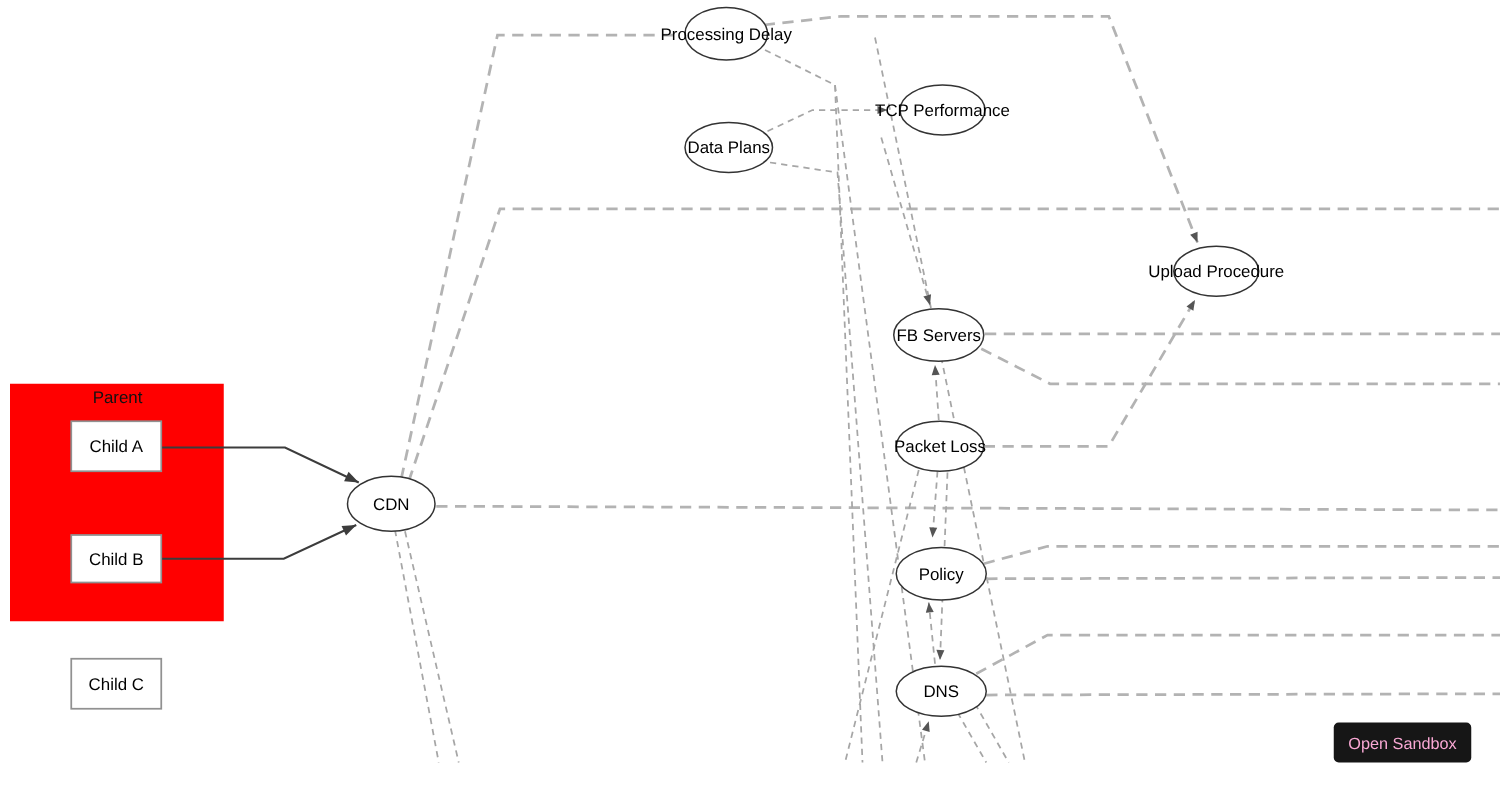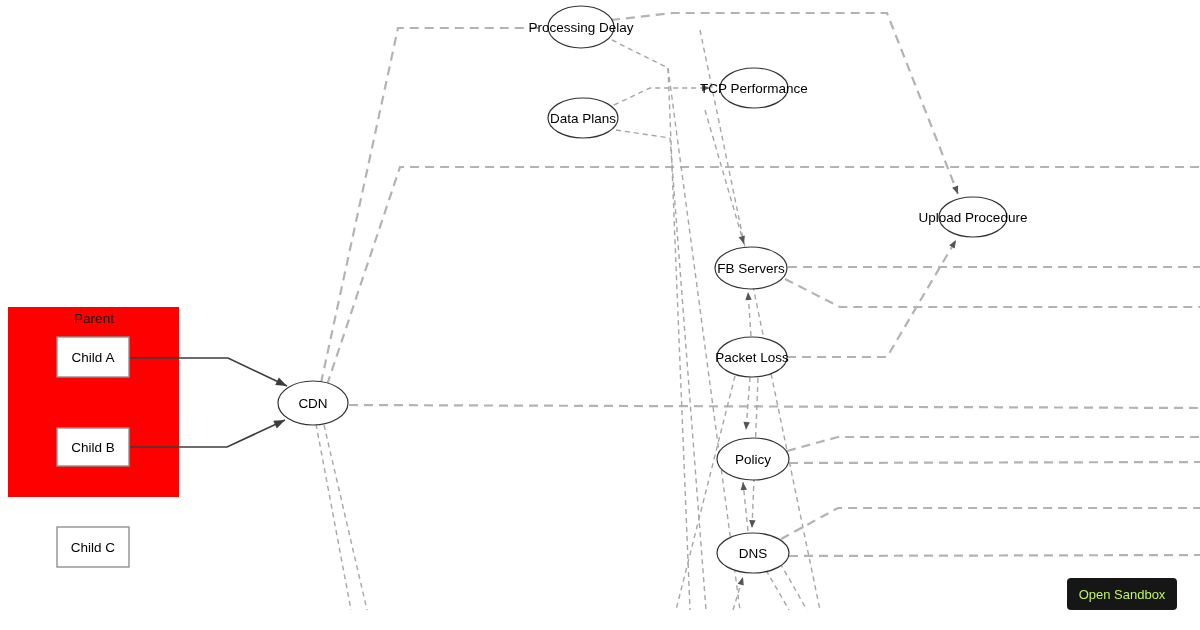--- a/index.html
+++ b/index.html
@@ -31,21 +31,21 @@
     font-size: 13.5px;
     fill: #111111;
   }
   #open-sandbox-btn {
     position: absolute;
     left: 1067px;
     top: 578px;
     width: 110px;
     height: 32px;
     background: #161616;
-    color: #bef264;
+    color: #f9a8d4;
     border: none;
     border-radius: 4px;
     font-family: "Liberation Sans", sans-serif;
     font-size: 13px;
     display: flex;
     align-items: center;
     justify-content: center;
     cursor: pointer;
     white-space: nowrap;
   }

